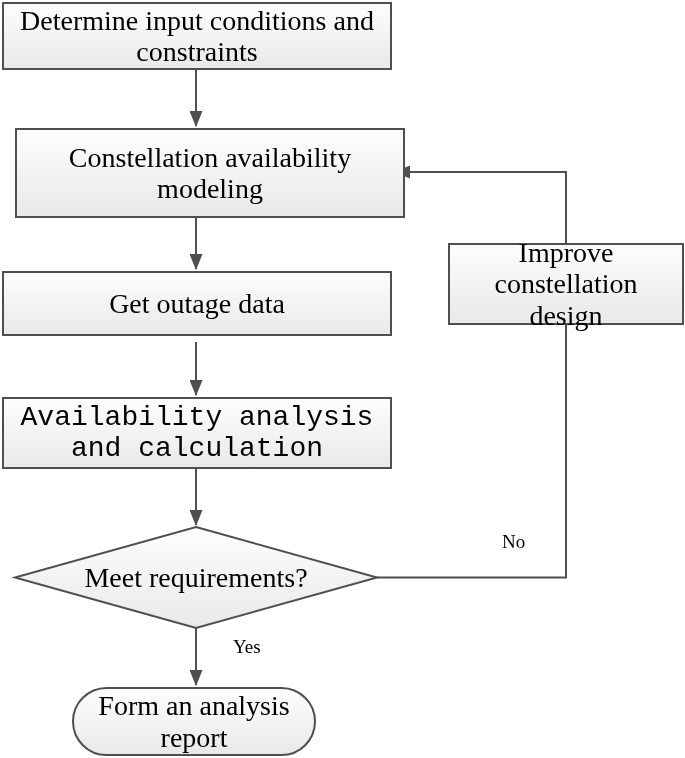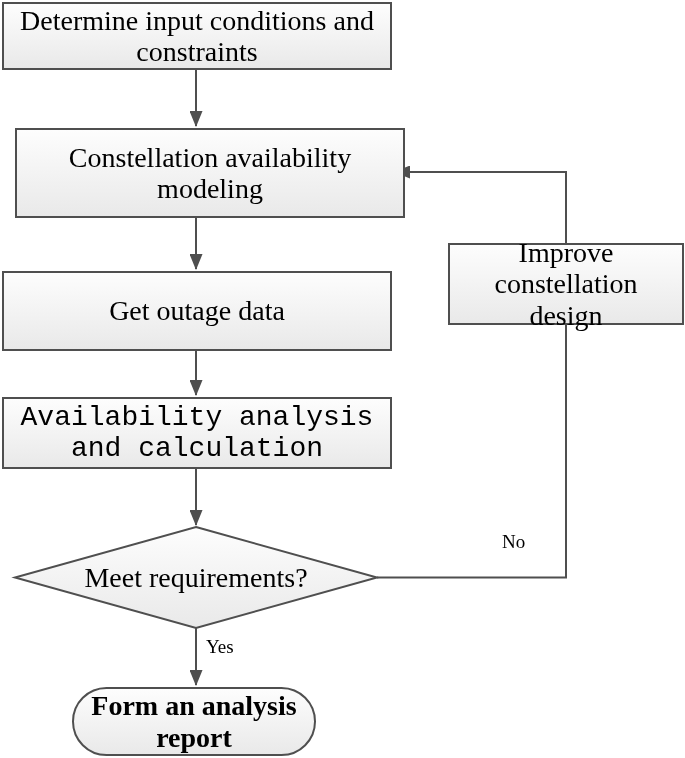--- a/index.html
+++ b/index.html
@@ -99,37 +99,37 @@
   </svg>
 
   <div class="node process" style="left:2px; top:2px; width:390px; height:68px;">
     <span class="lbl">Determine input conditions and constraints</span>
   </div>
 
   <div class="node process" style="left:2px; top:128px; width:390px; height:90px;margin-left:13px;">
     <span class="lbl">Constellation availability modeling</span>
   </div>
 
-  <div class="node process" style="left:2px; top:271px; width:390px; height:80px;">
+  <div class="node process" style="left:2px; top:271px; width:390px; height:65px;">
     <span class="lbl">Get outage data</span>
   </div>
 
   <div class="node process" style="left:2px; top:397px; width:390px; height:72px;font-family:Liberation Mono, monospace;">
     <span class="lbl">Availability analysis and calculation</span>
   </div>
 
   <div class="node process" style="left:448px; top:243px; width:236px; height:82px;">
     <span class="lbl">Improve constellation design</span>
   </div>
 
   <div class="decision-label" style="left:15px; top:527px; width:362px; height:101px;">
     <span class="lbl">Meet requirements?</span>
   </div>
 
-  <div class="node terminator" style="left:72px; top:687px; width:244px; height:69px;font-weight:bold;">
+  <div class="node terminator" style="left:72px; top:687px; width:244px; height:69px;">
     <span class="lbl">Form an analysis report</span>
   </div>
 
-  <div class="edge-label" style="left:206px; top:637px;">Yes</div>
+  <div class="edge-label" style="left:233px; top:637px;">Yes</div>
 
   <div class="edge-label" style="left:502px; top:532px;">No</div>
 
 </div>
 
 </body></html>

